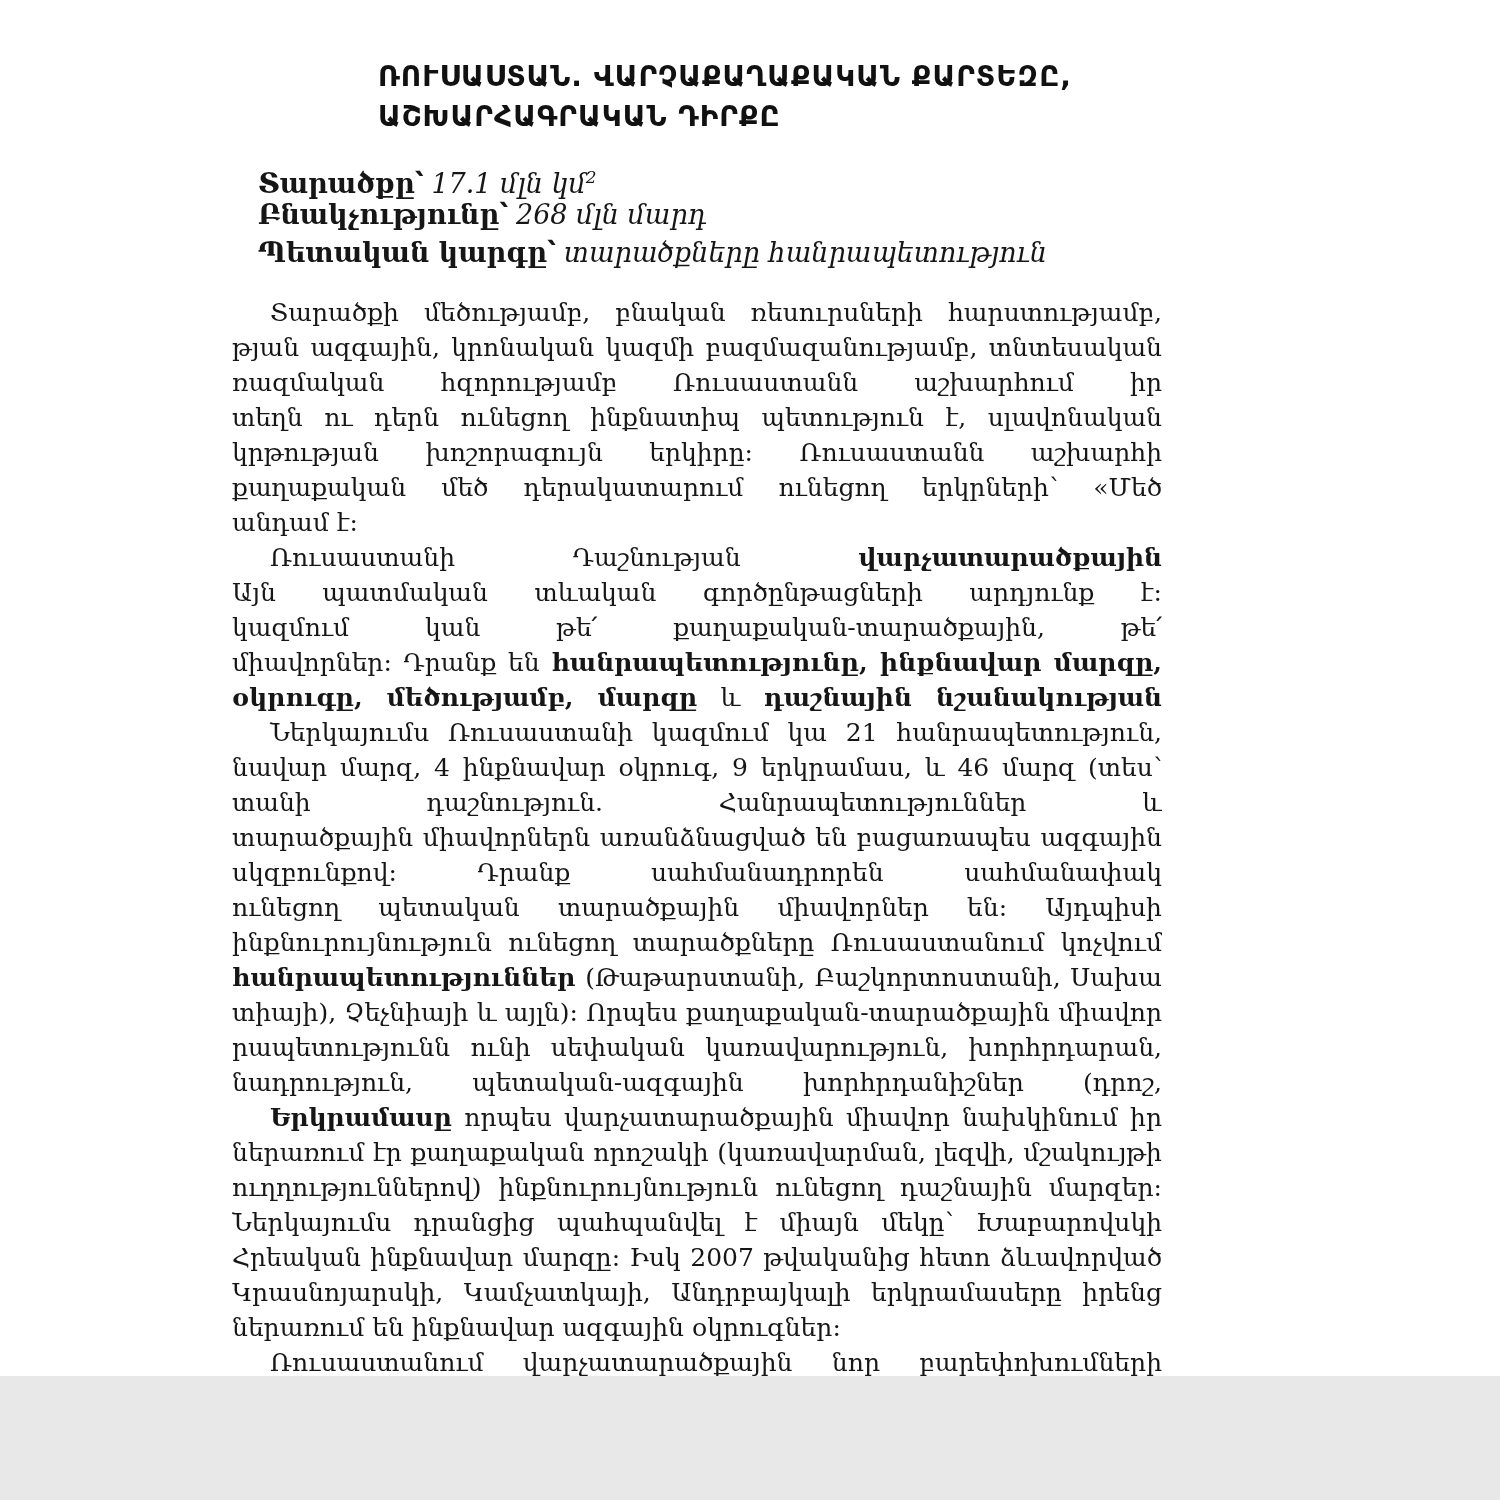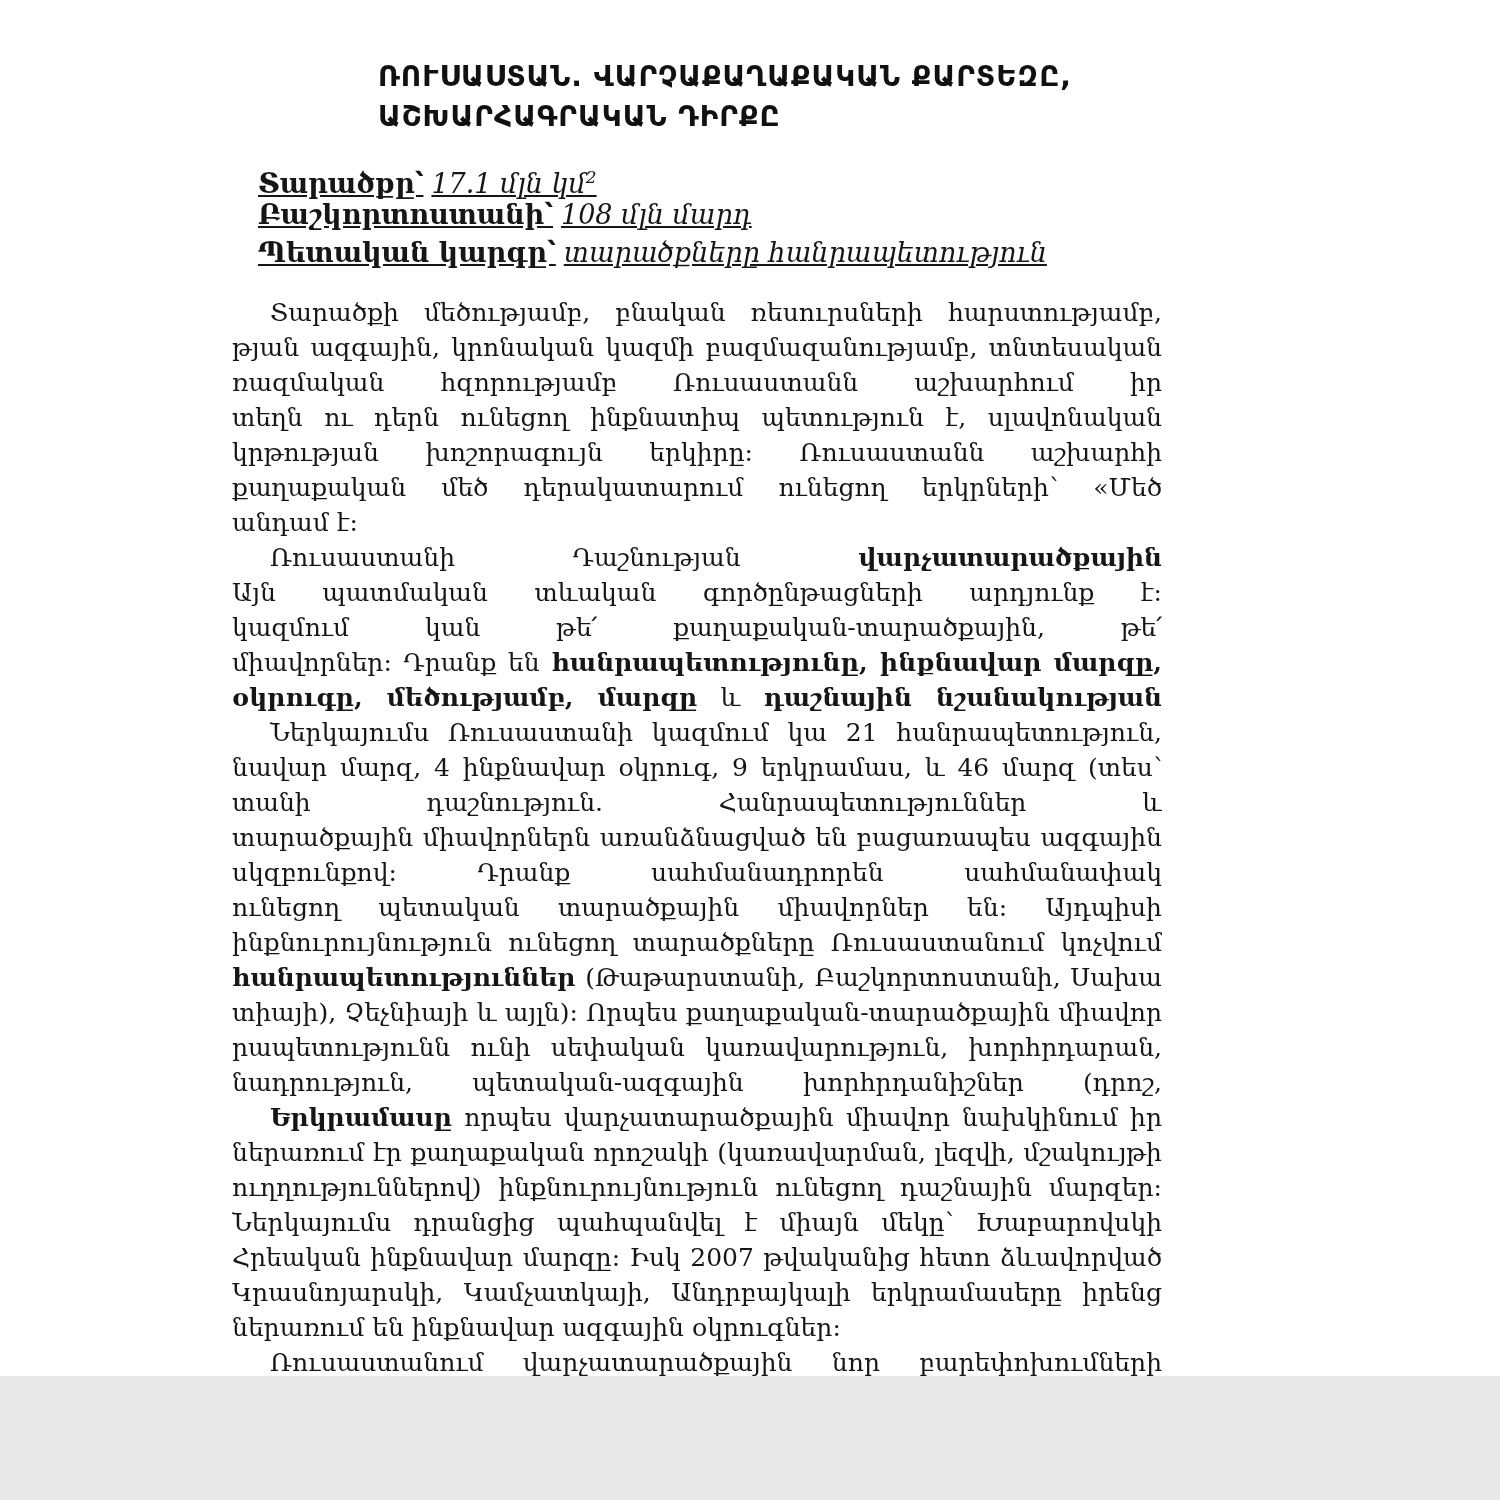--- a/index.html
+++ b/index.html
@@ -18,21 +18,21 @@
     margin:0 0 0 146px;
     font-family:"DejaVu Sans","Liberation Sans",sans-serif;
     font-weight:bold;
     font-size:28px;
     line-height:40px;
     letter-spacing:1px;
     color:#111111;
   }
   .title .tline{display:block;}
   .facts{margin:21px 0 0 26px;}
-  .fact{height:38px;line-height:38px;font-size:27px;text-decoration:underline;}
+  .fact{height:38px;line-height:38px;font-size:27px;}
   .flabel{font-weight:bold;}
   .fvalue{margin-left:8px;font-style:italic;}
   .fvalue i{font-style:italic;}
   .fvalue sup{font-size:17px;font-style:italic;}
   .bodytext{margin-top:23px;font-size:25px;}
   .line{
     height:35px;
     line-height:35px;
     overflow:hidden;
     text-align:justify;
@@ -51,21 +51,21 @@
   <h1 class="title">
     <span class="tline">ՌՈՒՍԱՍՏԱՆ. ՎԱՐՉԱՔԱՂԱՔԱԿԱՆ ՔԱՐՏԵԶԸ,</span>
     <span class="tline">ԱՇԽԱՐՀԱԳՐԱԿԱՆ ԴԻՐՔԸ</span>
   </h1>
 
   <div class="facts">
     <div class="fact">
       <span class="flabel">Տարածքը՝</span><span class="fvalue"><i>17.1 մլն կմ</i><sup>2</sup></span>
     </div>
     <div class="fact">
-      <span class="flabel">Բաշկորտոստանի՝</span><span class="fvalue"><i>108 մլն մարդ</i></span>
+      <span class="flabel">Բնակչությունը՝</span><span class="fvalue"><i>268 մլն մարդ</i></span>
     </div>
     <div class="fact">
       <span class="flabel">Պետական կարգը՝</span><span class="fvalue"><i>տարածքները հանրապետություն</i></span>
     </div>
   </div>
 
   <div class="bodytext">
       <div class="line indent"><span>Տարածքի մեծությամբ, բնական ռեսուրսների հարստությամբ, բնակչու-</span></div>
       <div class="line"><span>թյան ազգային, կրոնական կազմի բազմազանությամբ, տնտեսական ու</span></div>
       <div class="line"><span>ռազմական հզորությամբ Ռուսաստանն աշխարհում իր առանձնահատուկ</span></div>

